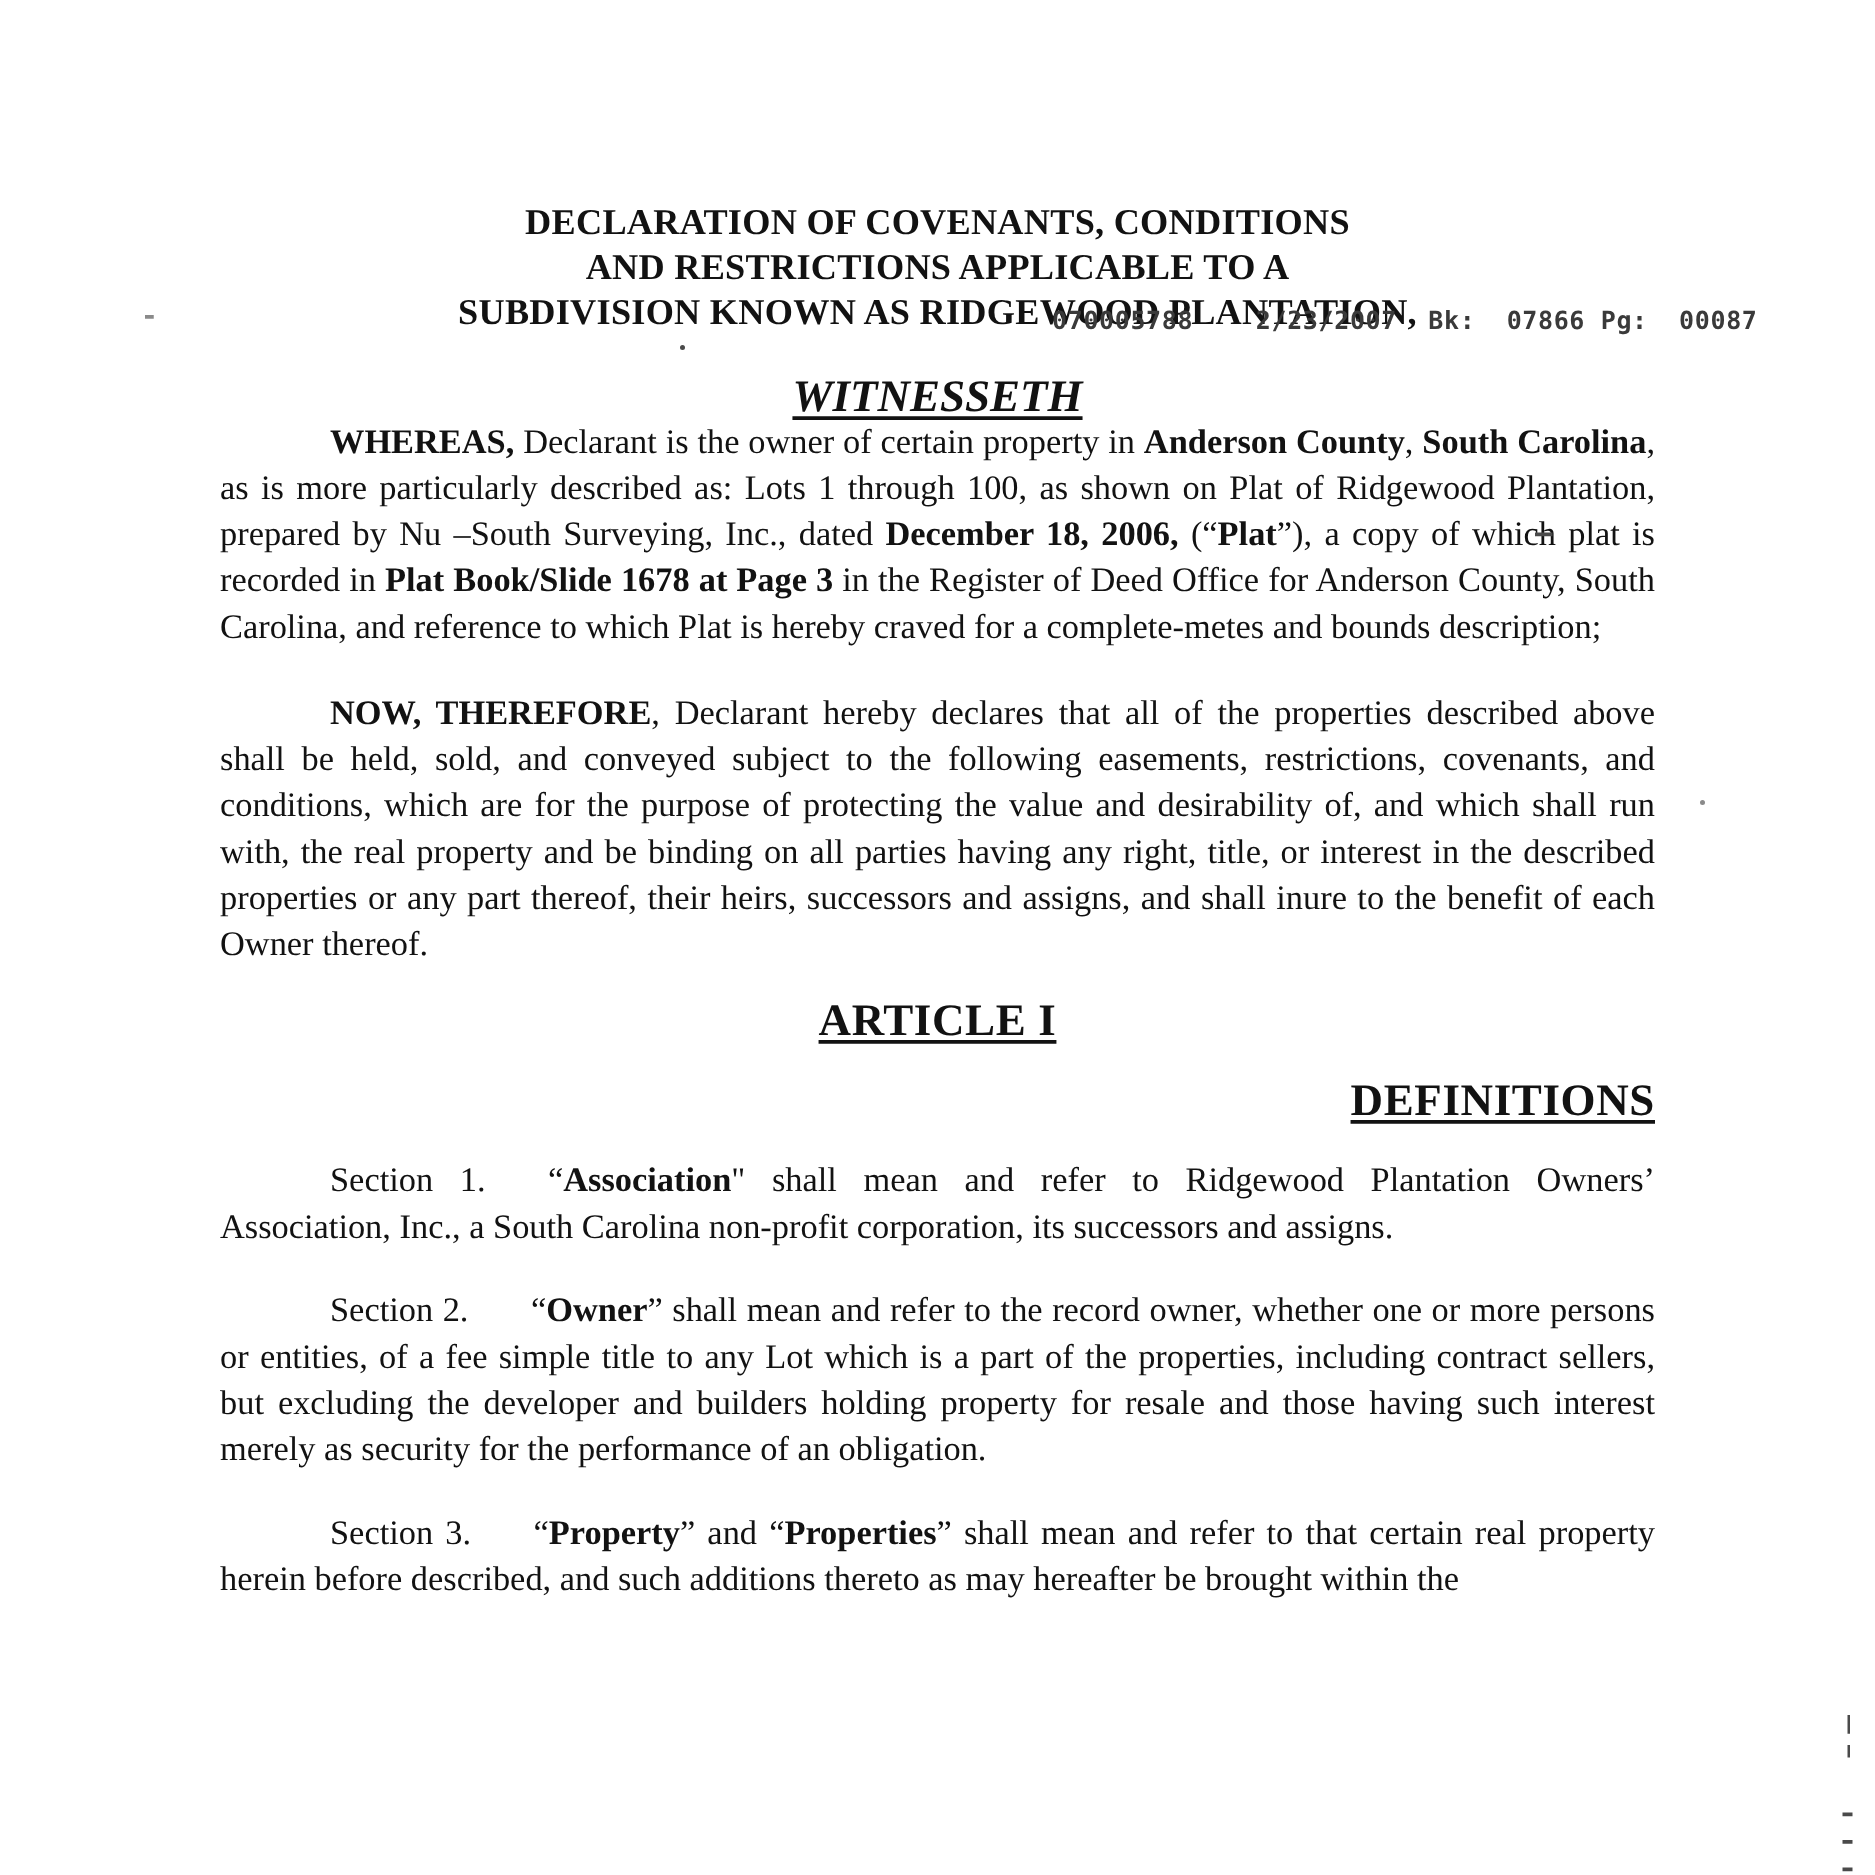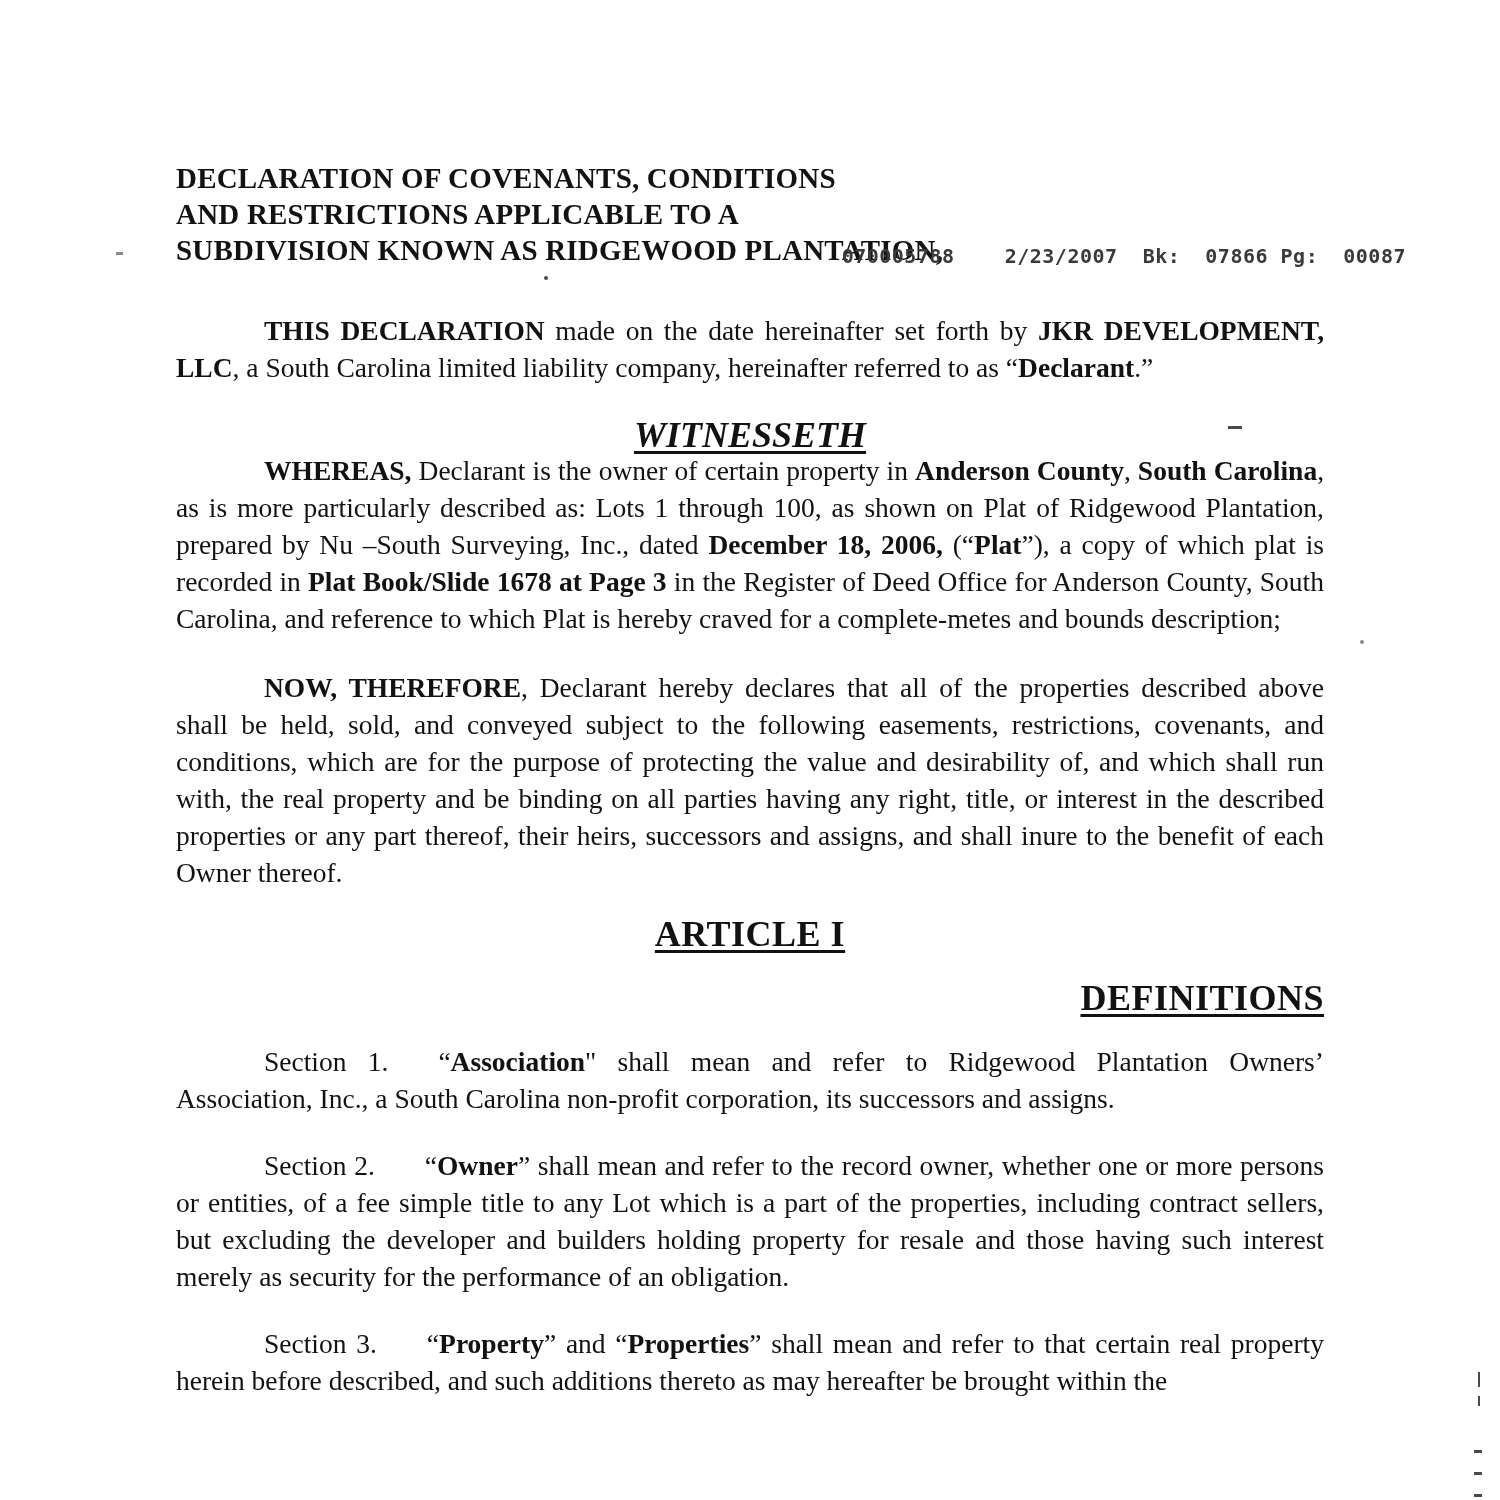--- a/index.html
+++ b/index.html
@@ -23,20 +23,21 @@
     right: 94px;
     font-family: "DejaVu Sans Mono", monospace;
     font-size: 20px;
     font-weight: bold;
     color: #3a3a3a;
     white-space: pre;
     letter-spacing: 0.5px;
   }
   .title {
     margin-top: 160px;
+    text-align: center;
     font-weight: bold;
     font-size: 29px;
     line-height: 36px;
     letter-spacing: 0.2px;
   }
   p.body {
     font-size: 27.5px;
     line-height: 37px;
     text-align: justify;
   }
@@ -69,21 +70,20 @@
 <div class="page">
 
   <div class="stamp">070005788    2/23/2007  Bk:  07866 Pg:  00087</div>
 
   <div class="title">
     <div>DECLARATION OF COVENANTS, CONDITIONS</div>
     <div>AND RESTRICTIONS APPLICABLE TO A</div>
     <div>SUBDIVISION KNOWN AS RIDGEWOOD PLANTATION,</div>
   </div>
 
-  <p class="body indent p-declaration"><b>THIS DECLARATION</b><span> made on the date hereinafter set forth by </span><b>JKR DEVELOPMENT, LLC</b><span>, a South Carolina limited liability company,  hereinafter referred to as “</span><b>Declarant</b><span>.”</span></p>
 
   <div class="heading h-witnesseth">
     <span class="u">WITNESSETH</span>
   </div>
 
   <p class="body indent p-whereas"><b>WHEREAS,</b><span> Declarant is the owner of certain property in </span><b>Anderson County</b><span>, </span><b>South Carolina</b><span>, as is more particularly described as: Lots 1 through 100, as shown on Plat of Ridgewood Plantation, prepared by Nu –South Surveying, Inc., dated </span><b>December 18, 2006,</b><span> (“</span><b>Plat</b><span>”), a copy of which plat is recorded in </span><b>Plat Book/Slide 1678 at Page 3</b><span> in the Register of Deed Office for Anderson County, South Carolina, and reference to which Plat is hereby craved for a complete-metes and bounds description;</span></p>
 
   <p class="body indent p-now"><b>NOW, THEREFORE</b><span>, Declarant hereby declares that all of the properties described above shall be held, sold, and conveyed subject to the following easements, restrictions, covenants, and conditions, which are for the purpose of protecting the value and desirability of, and which shall run with,  the real property and be binding on all parties having any right, title, or interest in the described properties or any part  thereof, their heirs, successors and assigns, and shall inure to the benefit of each Owner thereof.</span></p>
 
   <div class="heading h-article">

